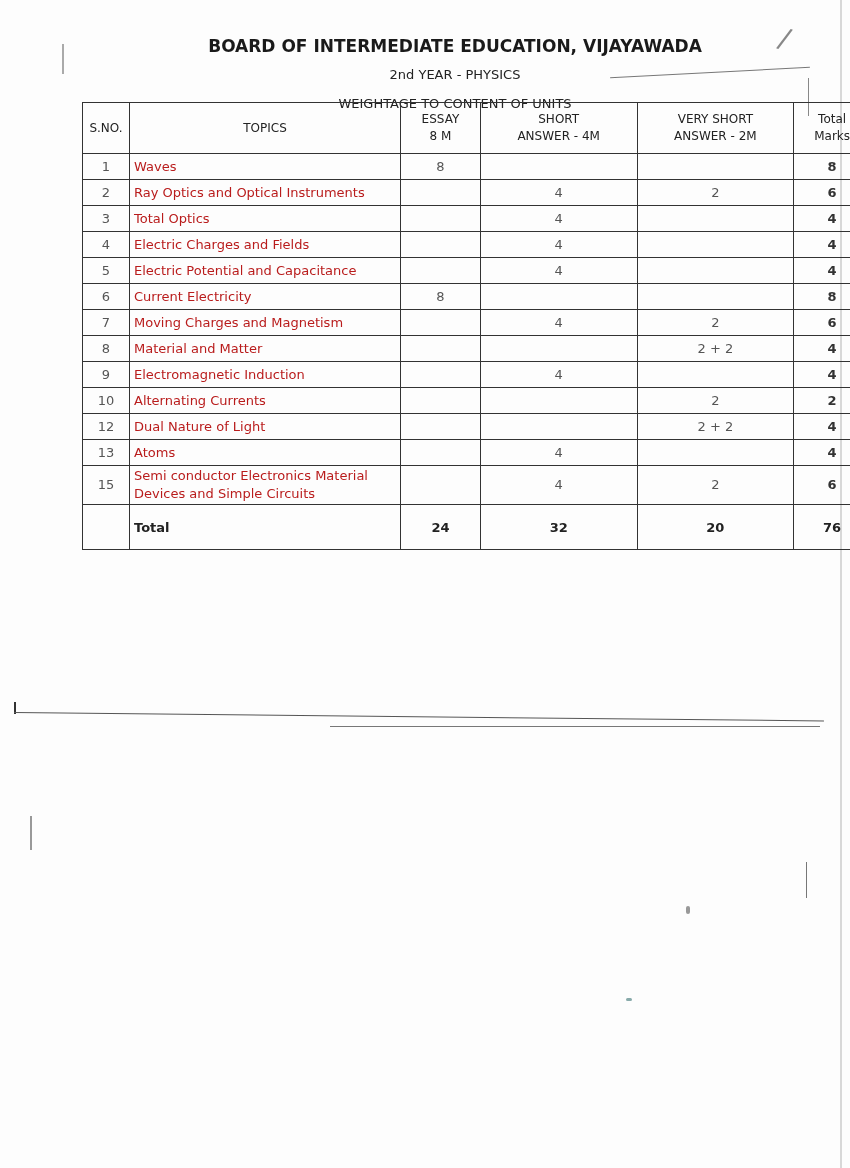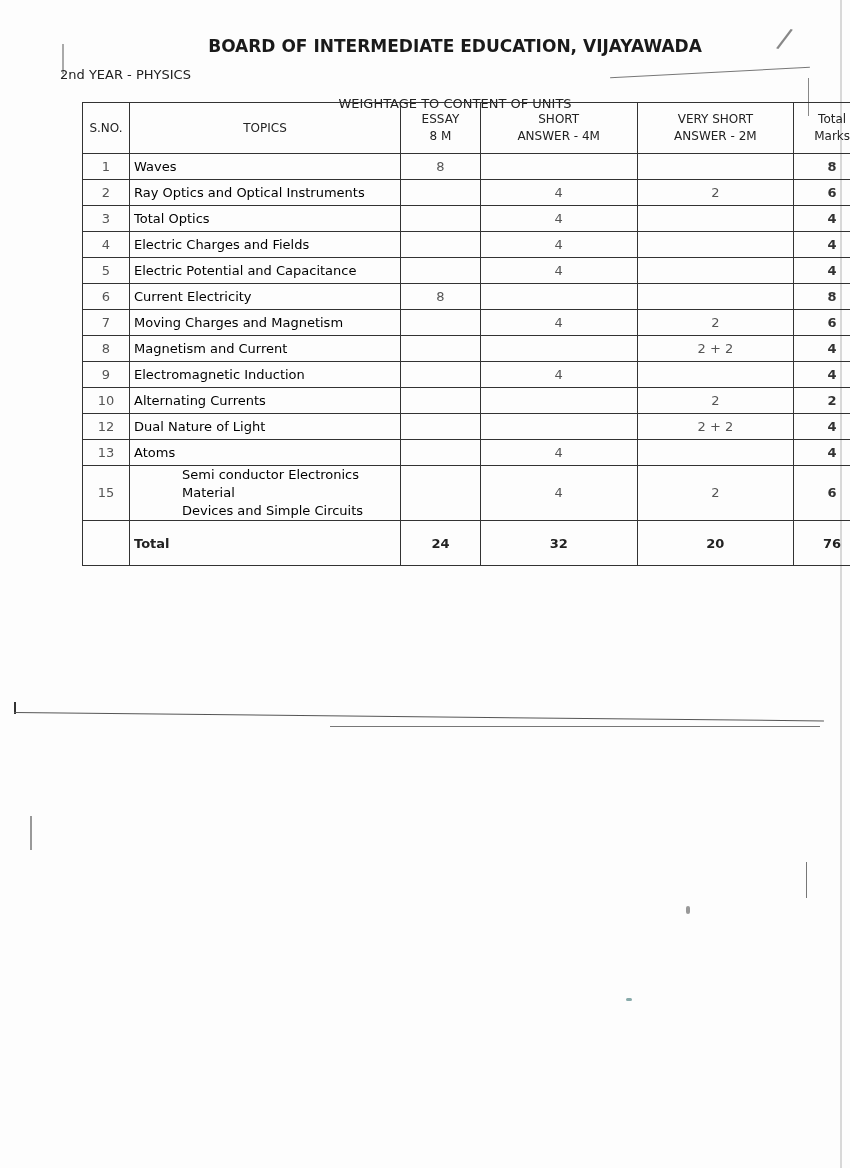--- a/index.html
+++ b/index.html
@@ -1,37 +1,37 @@
 <!DOCTYPE html>
 <html><head>
   <meta charset="utf-8">
   <style>
     html, body { margin:0; padding:0; }
     body { width:850px; height:1168px; background:#fdfdfd; position:relative; overflow:hidden; font-family:"DejaVu Sans", sans-serif; color:#222; }
     .page-edge { position:absolute; right:8px; top:0; width:2px; height:1168px; background:#d8d8d8; }
     .title { position:absolute; top:36px; left:0; width:850px; text-align:center; font-family:"DejaVu Sans", sans-serif; font-weight:bold; font-size:17px; color:#1a1a1a; padding-left:60px; box-sizing:border-box; }
-    .subtitle { position:absolute; top:67px; left:0; width:850px; text-align:left; font-size:13px; color:#222; padding-left:60px; box-sizing:border-box; }
+    .subtitle { position:absolute; top:67px; left:0; width:850px; text-align:center; font-size:13px; color:#222; padding-left:60px; box-sizing:border-box; }
     .subtitle2 { position:absolute; top:96px; left:0; width:850px; text-align:center; font-size:13px; color:#222; padding-left:60px; box-sizing:border-box; }
     .rule-right { position:absolute; top:72px; left:610px; width:200px; height:1px; background:#777; transform:rotate(-3deg); }
     .mark-r { position:absolute; left:808px; top:78px; width:1px; height:38px; background:#888; }
     .mark-l { position:absolute; left:62px; top:44px; width:2px; height:30px; background:#aaa; }
     .sig { position:absolute; left:780px; top:22px; font-size:28px; color:#888; transform:rotate(20deg); }
 
     table.weight { position:absolute; top:102px; left:82px; width:789px; border-collapse:collapse; font-size:13px; color:#333; }
     table.weight th, table.weight td { border:1px solid #333; padding:0 4px; }
     table.weight th { font-weight:normal; font-size:12px; height:50px; text-align:center; line-height:17px; color:#222; }
     table.weight td { height:25px; }
     td.sno { width:38px; text-align:center; color:#555; }
-    td.topic { width:262px; color:#000000; text-align:left; }
+    td.topic { width:262px; color:#b91c1c; text-align:left; }
     td.num { text-align:center; color:#555; }
     td.total-col { text-align:center; font-weight:bold; color:#333; }
     tr.tall td { height:38px; line-height:18px; }
     tr.sum td { height:44px; font-weight:bold; color:#222; }
     tr.sum td.num { font-weight:bold; }
-    .topic-lines { display:block;margin-left:48px; }
+    .topic-lines { display:block; }
 
     .bottom-line { position:absolute; left:14px; top:712px; width:810px; height:1px; background:#555; transform:rotate(0.6deg); transform-origin:left; }
     .bottom-line2 { position:absolute; left:330px; top:726px; width:490px; height:1px; background:#777; }
     .bottom-tick { position:absolute; left:14px; top:702px; width:2px; height:12px; background:#333; }
     .lower-mark-l { position:absolute; left:30px; top:816px; width:2px; height:34px; background:#999; }
     .lower-mark-r { position:absolute; left:806px; top:862px; width:1px; height:36px; background:#777; }
     .dot1 { position:absolute; left:686px; top:906px; width:4px; height:8px; background:#999; border-radius:2px; }
     .dot2 { position:absolute; left:626px; top:998px; width:6px; height:3px; background:#8aa; border-radius:2px; }
   </style>
 </head>
@@ -110,21 +110,21 @@
     <tr>
       <td class="sno">7</td>
       <td class="topic">Moving Charges and Magnetism</td>
       <td class="num"></td>
       <td class="num">4</td>
       <td class="num">2</td>
       <td class="total-col">6</td>
     </tr>
     <tr>
       <td class="sno">8</td>
-      <td class="topic">Magnetism and Current</td>
+      <td class="topic">Material and Matter</td>
       <td class="num"></td>
       <td class="num"></td>
       <td class="num">2 + 2</td>
       <td class="total-col">4</td>
     </tr>
     <tr>
       <td class="sno">9</td>
       <td class="topic">Electromagnetic Induction</td>
       <td class="num"></td>
       <td class="num">4</td>

